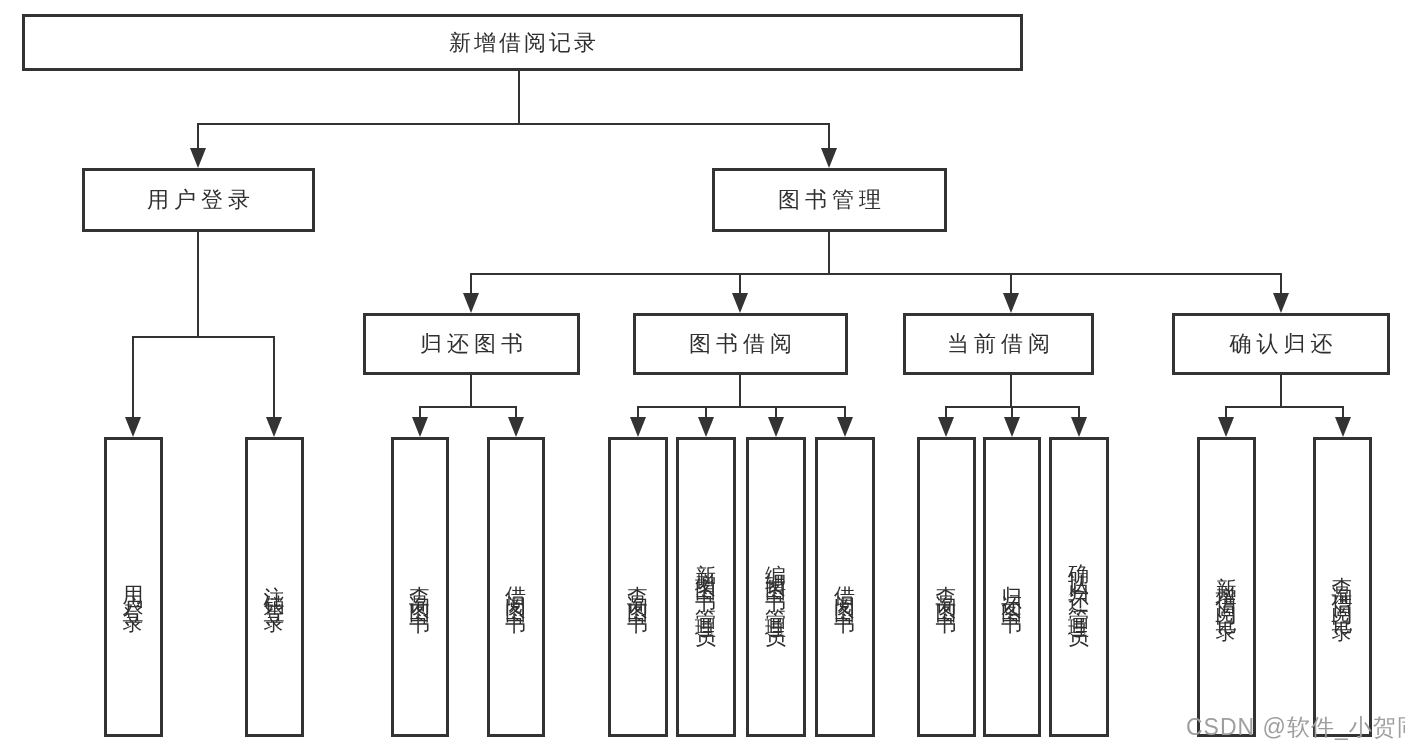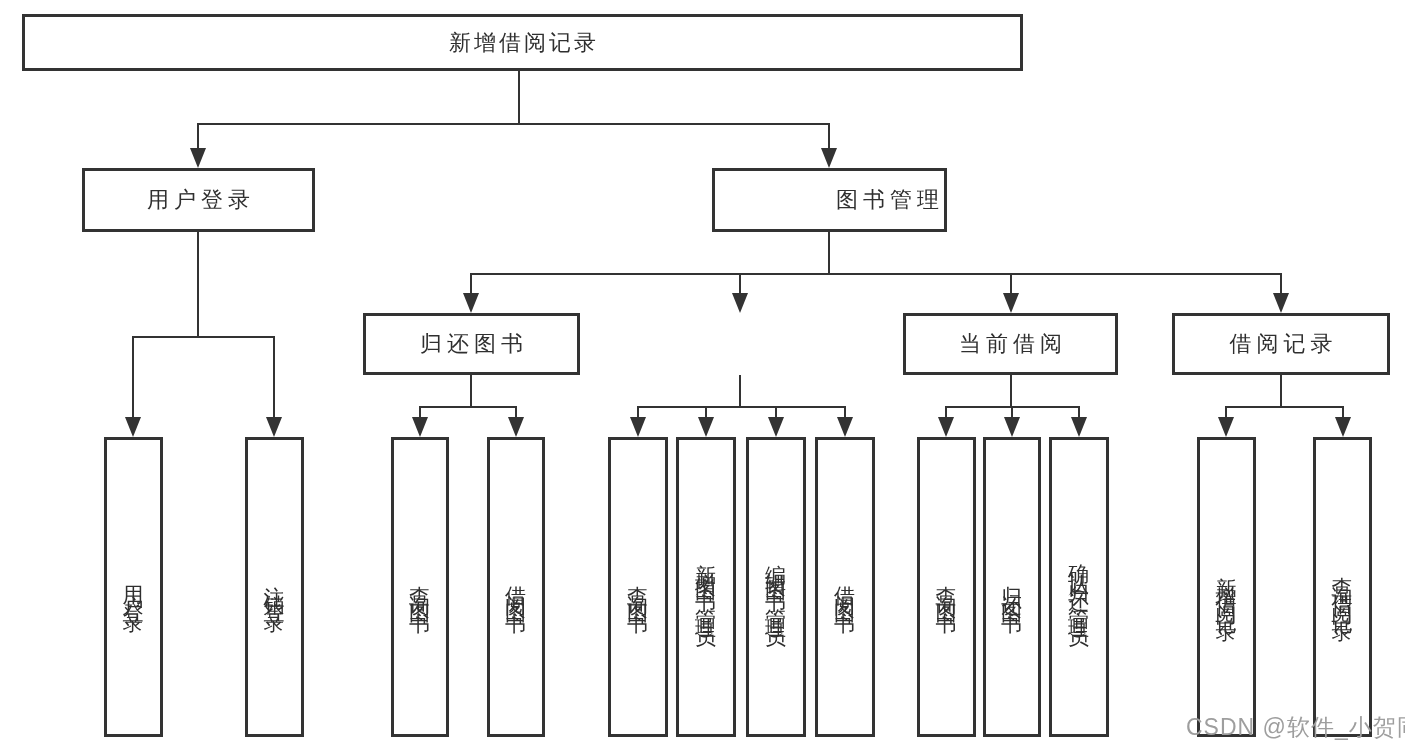--- a/index.html
+++ b/index.html
@@ -35,32 +35,35 @@
 
 <div class="canvas">
 
   <div class="node root" style="left:22px;top:14px;width:1001px;height:57px;">
     <span class="hlabel">新增借阅记录</span>
   </div>
 
   <div class="node" style="left:82px;top:168px;width:233px;height:64px;">
     <span class="hlabel">用户登录</span>
   </div>
-  <div class="node" style="left:712px;top:168px;width:235px;height:64px;justify-content:flex-end;">
+  <div class="node" style="left:712px;top:168px;width:235px;height:64px;">
     <span class="hlabel">图书管理</span>
   </div>
 
   <div class="node" style="left:363px;top:313px;width:217px;height:62px;">
     <span class="hlabel">归还图书</span>
   </div>
-  <div class="node" style="left:903px;top:313px;width:215px;height:62px;">
+  <div class="node" style="left:633px;top:313px;width:215px;height:62px;">
+    <span class="hlabel">图书借阅</span>
+  </div>
+  <div class="node" style="left:903px;top:313px;width:191px;height:62px;">
     <span class="hlabel">当前借阅</span>
   </div>
   <div class="node" style="left:1172px;top:313px;width:218px;height:62px;">
-    <span class="hlabel">借阅记录</span>
+    <span class="hlabel">确认归还</span>
   </div>
 
   <div class="node" style="left:104px;top:437px;width:59px;height:300px;">
     <span class="vlabel">用户登录</span>
   </div>
   <div class="node" style="left:245px;top:437px;width:59px;height:300px;">
     <span class="vlabel">注销登录</span>
   </div>
 
   <div class="node" style="left:391px;top:437px;width:58px;height:300px;">

